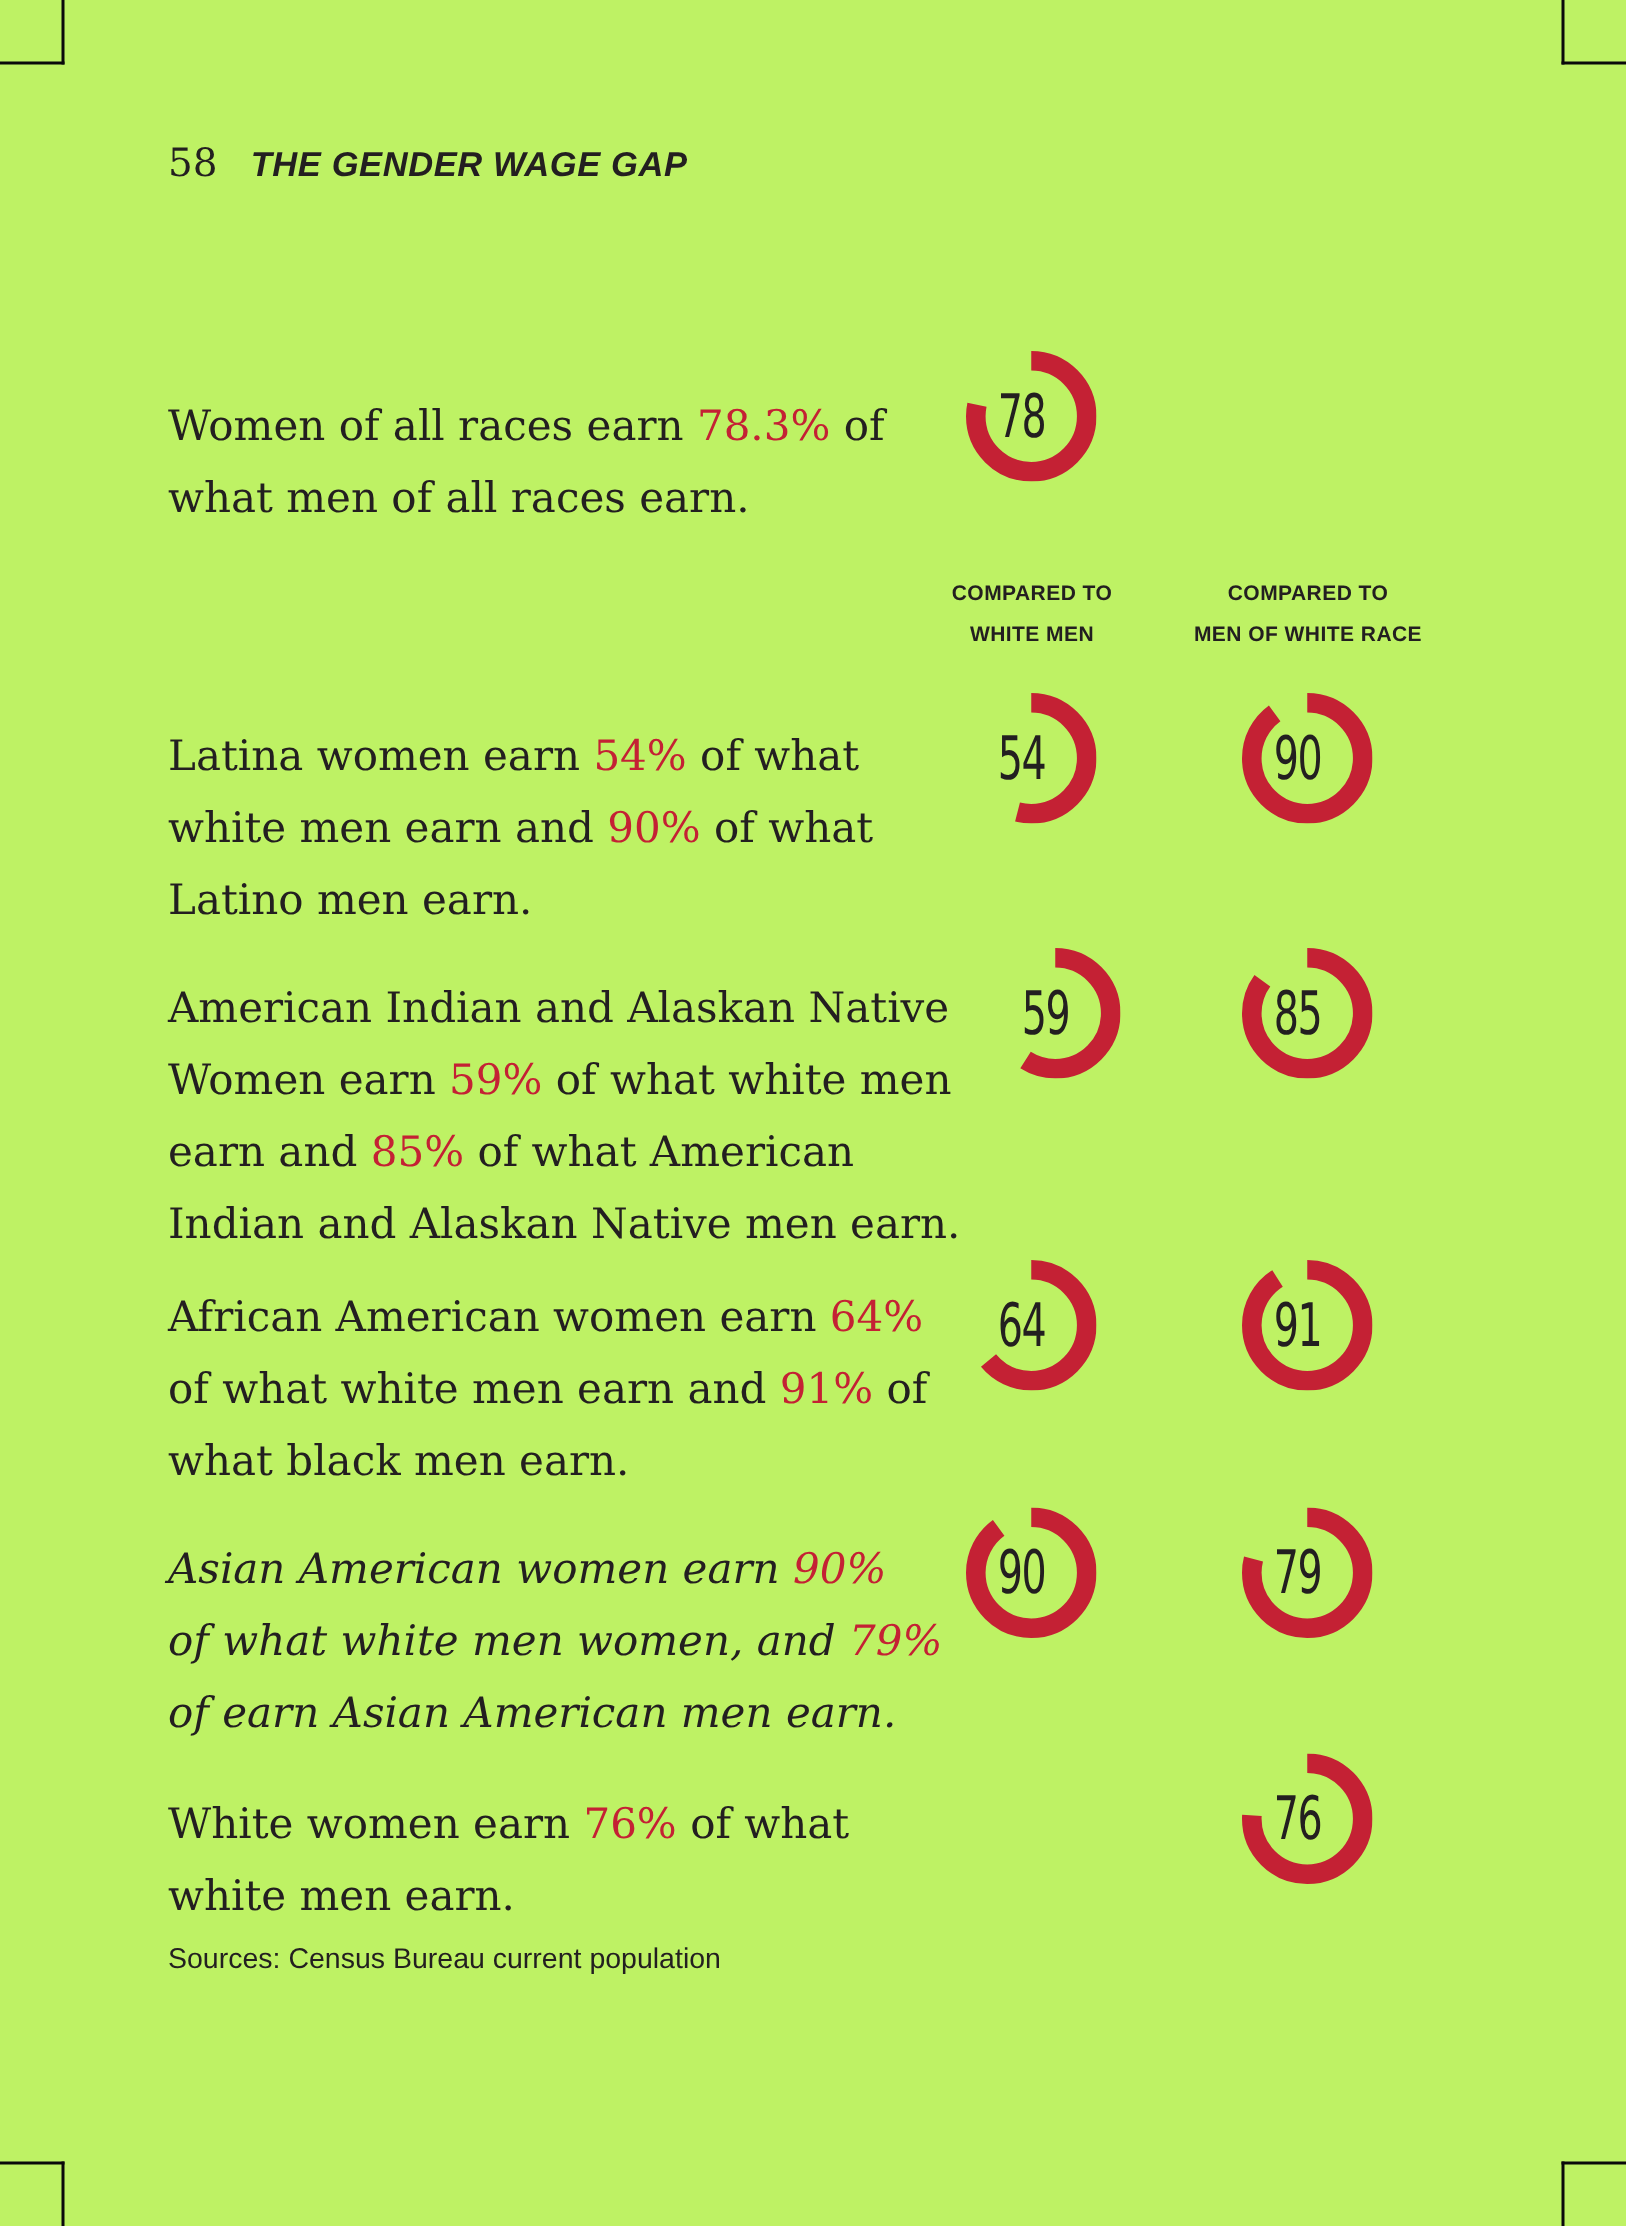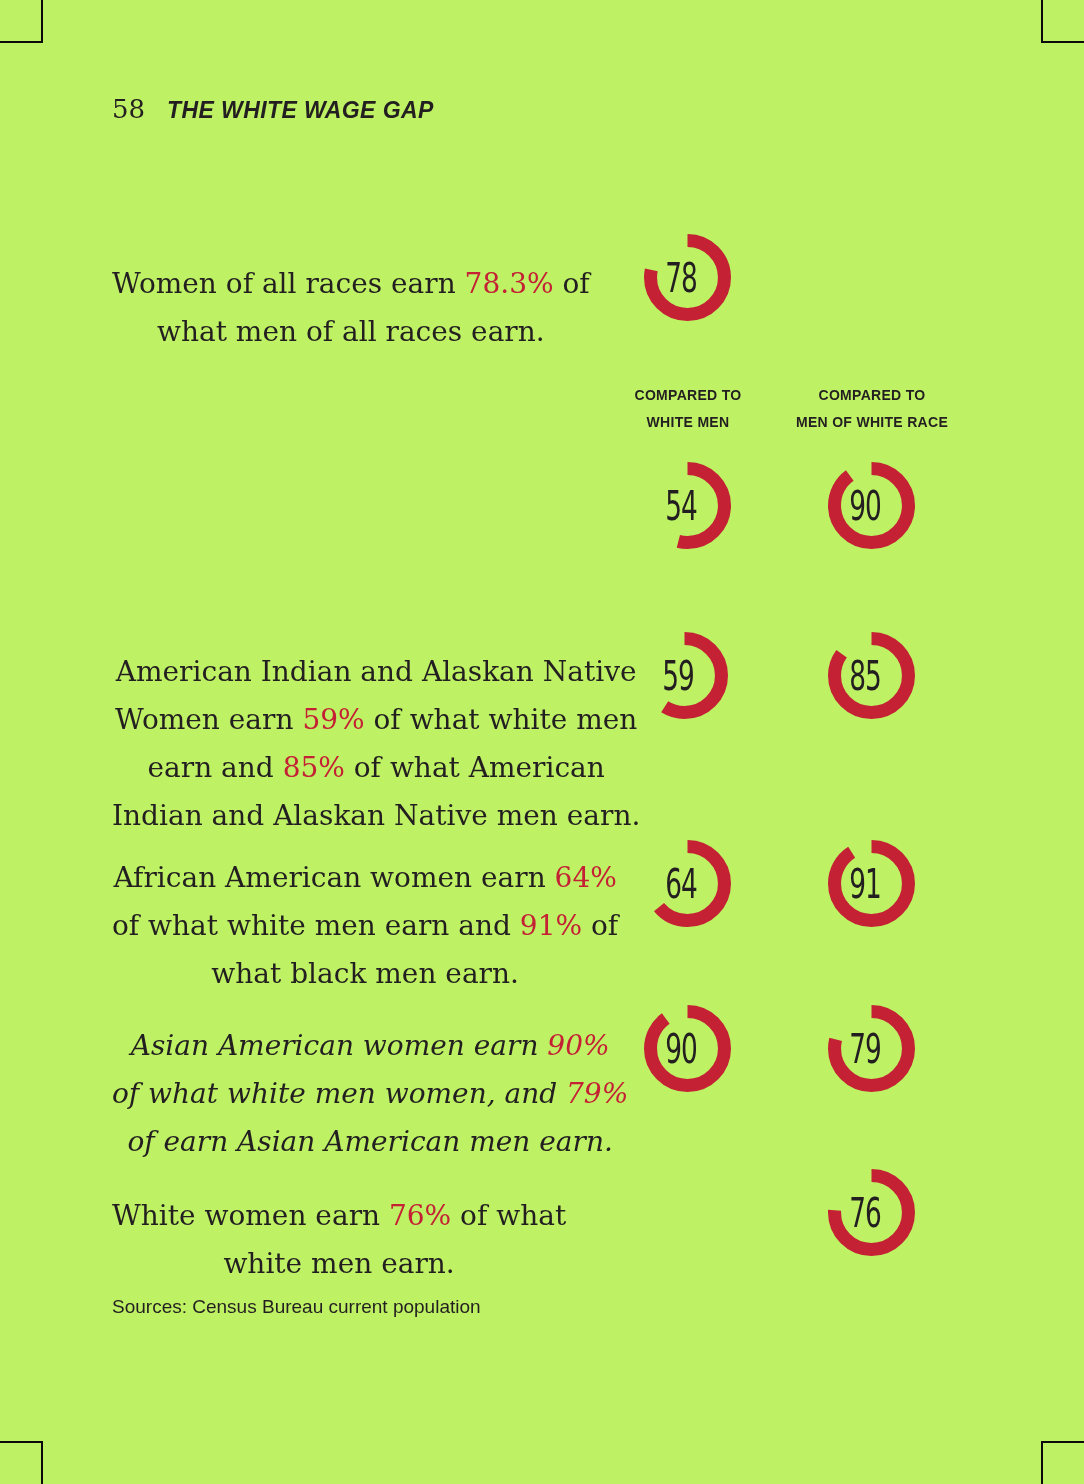--- a/index.html
+++ b/index.html
@@ -29,21 +29,20 @@
     font-family:"Liberation Sans",sans-serif;
     font-size:23px;font-weight:800;font-style:italic;
     letter-spacing:0.4px;
   }
 
   
   .para{
     position:absolute;left:112px;
     font-size:28px;line-height:48px;
     white-space:nowrap;
-    text-align:center;
   }
   .para .hl{color:#c42134;}
   .p1{top:232px;}
   .p2{top:452px;}
   .p3{top:620px;}
   .p4{top:826px;}
   .p5{top:994px;font-style:italic;}
   .p6{top:1164px;}
 
   
@@ -65,21 +64,21 @@
   .donut svg{position:absolute;inset:0;width:87px;height:87px;}
   .donut-num{
     position:relative;
     font-family:"DejaVu Sans",sans-serif;
     font-size:40px;font-weight:400;color:#231f20;
     transform:translateX(-7px) scaleX(0.66);
     letter-spacing:-1.5px;
   }
   .d-intro{left:644px;top:234px;}
   .d-r1l{left:644px;top:462px;}  .d-r1r{left:828px;top:462px;}
-  .d-r2l{left:641px;top:632px;justify-content:center;}  .d-r2r{left:828px;top:632px;}
+  .d-r2l{left:660px;top:632px;justify-content:center;}  .d-r2r{left:828px;top:632px;}
   .d-r3l{left:644px;top:840px;}  .d-r3r{left:828px;top:840px;}
   .d-r4l{left:644px;top:1005px;} .d-r4r{left:828px;top:1005px;}
   .d-r5r{left:828px;top:1169px;}
 
   
   .sources{
     position:absolute;left:112px;top:1292px;
     font-family:"Liberation Sans",sans-serif;
     font-size:19px;line-height:29px;font-weight:400;
     color:#231f20;
@@ -90,34 +89,35 @@
 
 <div class="page">
 
   <div class="mark tl"></div>
   <div class="mark tr"></div>
   <div class="mark bl"></div>
   <div class="mark br"></div>
 
   <div class="runhead">
     <span class="pagenum">58</span>
-    <span class="headtitle">THE WHITE WAGE GAP</span>
+    <span class="headtitle">THE GENDER WAGE GAP</span>
   </div>
 
   <p class="para p1"><span>Women of all races earn </span><span class="hl">78.3%</span><span> of</span><br><span>what men of all races earn.</span></p>
 
   <div class="colhead left">
     <span>COMPARED TO</span><br>
     <span>WHITE MEN</span>
   </div>
   <div class="colhead right">
     <span>COMPARED TO</span><br>
     <span>MEN OF WHITE RACE</span>
   </div>
 
+  <p class="para p2"><span>Latina women earn </span><span class="hl">54%</span><span> of what</span><br><span>white men earn and </span><span class="hl">90%</span><span> of what</span><br><span>Latino men earn.</span></p>
   <p class="para p3"><span>American Indian and Alaskan Native</span><br><span>Women earn </span><span class="hl">59%</span><span> of what white men</span><br><span>earn and </span><span class="hl">85%</span><span> of what American</span><br><span>Indian and Alaskan Native men earn.</span></p>
   <p class="para p4"><span>African American women earn </span><span class="hl">64%</span><br><span>of what white men earn and </span><span class="hl">91%</span><span> of</span><br><span>what black men earn.</span></p>
   <p class="para p5"><span>Asian American women earn </span><span class="hl">90%</span><br><span>of what white men women, and </span><span class="hl">79%</span><br><span>of earn Asian American men earn.</span></p>
   <p class="para p6"><span>White women earn </span><span class="hl">76%</span><span> of what</span><br><span>white men earn.</span></p>
 
   <div class="donut d-intro">
       <svg viewBox="0 0 100 100">
         <circle cx="50" cy="50" r="42.5" fill="none" stroke="#c42134" stroke-width="15" pathLength="100" stroke-dasharray="78.3 21.700000000000003" transform="rotate(-90 50 50)"></circle>
       </svg>
       <span class="donut-num">78</span>

